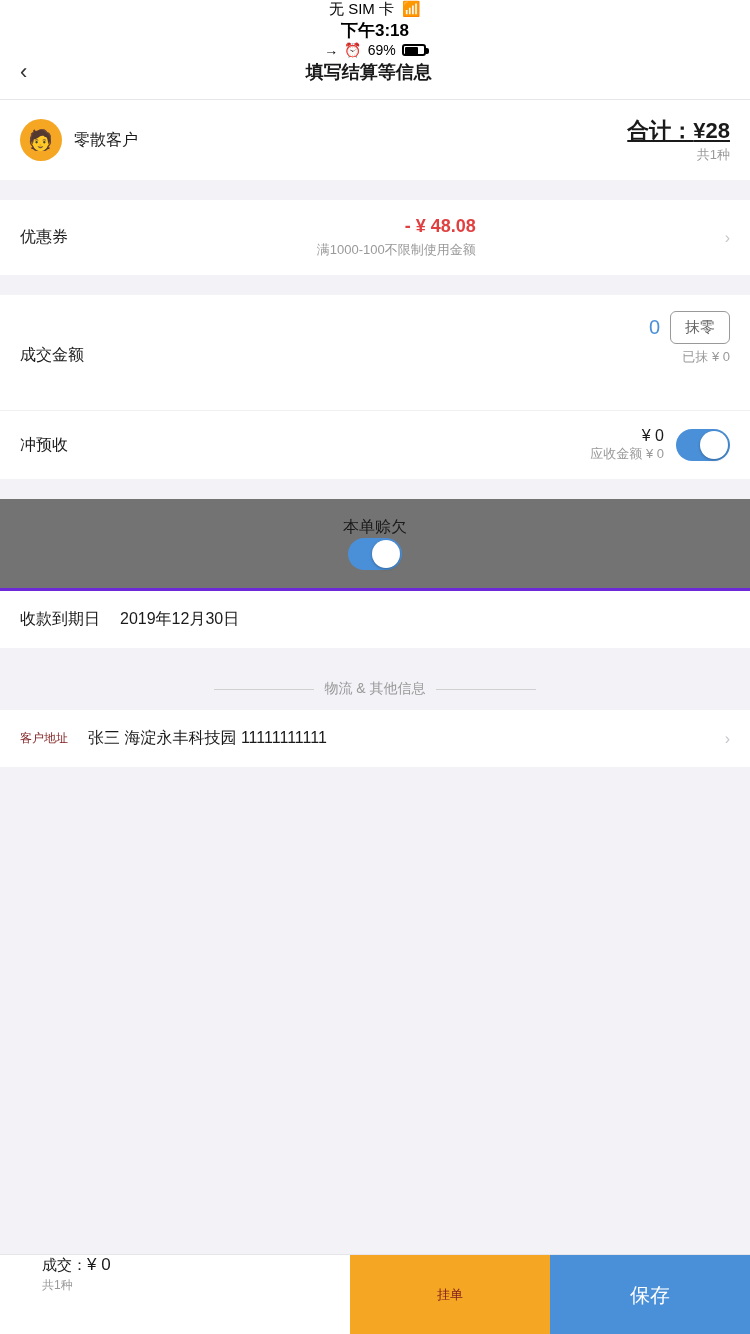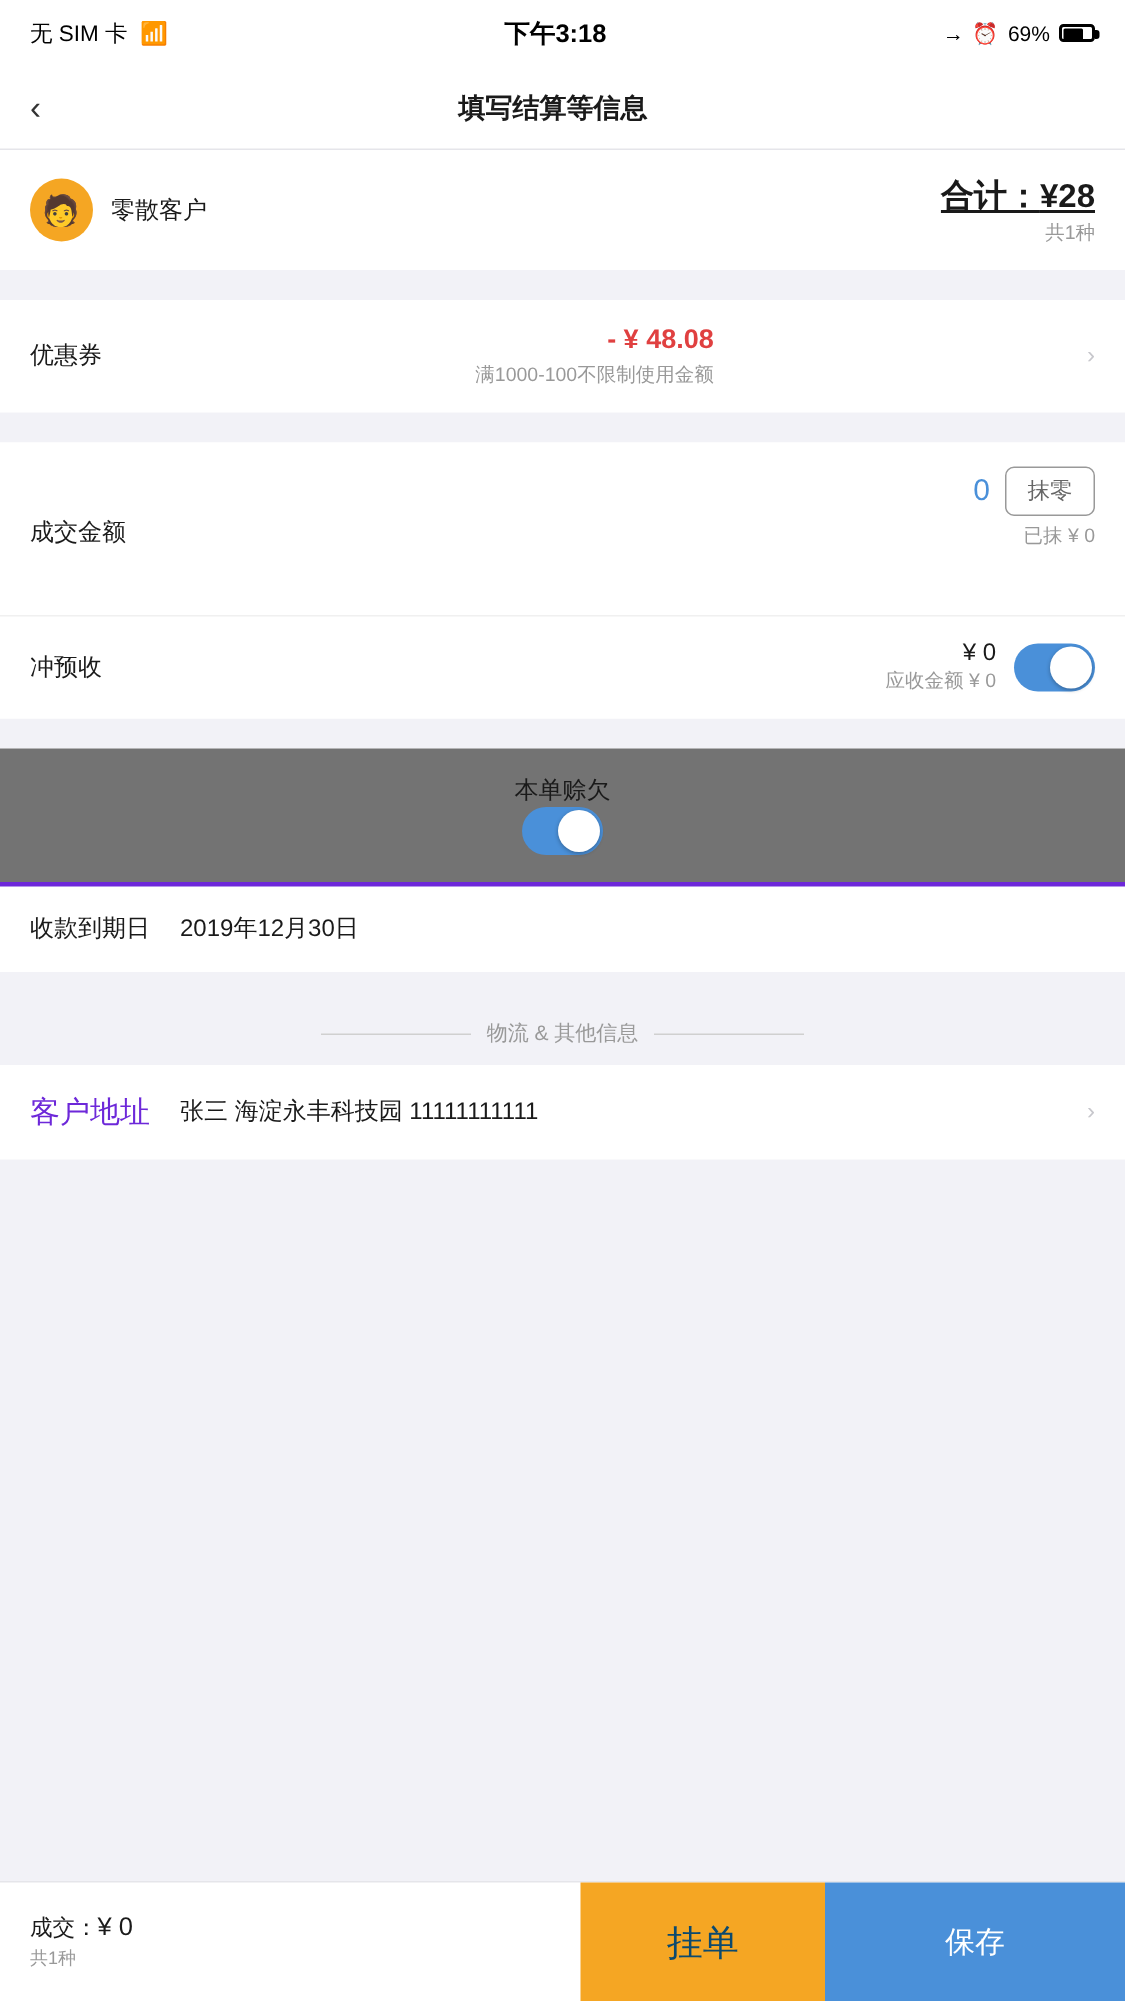--- a/index.html
+++ b/index.html
@@ -17,20 +17,21 @@
     .status-bar {
       width: 100%;
       height: 44px;
       background: #fff;
       display: flex;
       align-items: center;
       justify-content: space-between;
       padding: 0 20px;
       font-size: 15px;
       font-weight: 500;
+      flex-direction: column;
     }
     .status-left { display: flex; align-items: center; gap: 8px; }
     .status-center { font-size: 17px; font-weight: 600; }
     .status-right { display: flex; align-items: center; gap: 6px; font-size: 14px; }
     .battery-icon {
       width: 24px; height: 12px; border: 2px solid #000; border-radius: 3px;
       position: relative; display: inline-block;
     }
     .battery-icon::after {
       content: '';
@@ -214,47 +215,48 @@
       max-width: 100px;
     }
 
     
     .address-row {
       background: #fff;
       padding: 18px 20px;
       display: flex;
       align-items: center;
     }
-    .address-label { font-size: 20px; color: #6d28d9; margin-right: 20px; flex-shrink: 0; }
+    .address-label { font-size: 12px; color: #7f1d1d; margin-right: 20px; flex-shrink: 0; }
     .address-value { font-size: 16px; color: #1a1a1a; flex: 1; }
     .address-chevron { font-size: 16px; color: #c7c7cc; margin-left: 8px; }
 
     
     .bottom-bar {
       position: fixed;
       bottom: 0;
       width: 750px;
       height: 80px;
       background: #fff;
       display: flex;
-      align-items: center;
+      align-items: flex-start;
       border-top: 1px solid #e5e5ea;
+      padding-left: 22px;
     }
     .bottom-info {
       flex: 1;
       padding: 0 20px;
     }
     .bottom-deal { font-size: 15px; color: #1a1a1a; }
     .bottom-deal-amount { font-size: 17px; color: #1a1a1a; font-weight: 500; }
     .bottom-count { font-size: 12px; color: #999; margin-top: 2px; }
     .bottom-btn-hang {
-      width: 163px; height: 80px;
+      width: 200px; height: 80px;
       background: #f5a623;
       display: flex; align-items: center; justify-content: center;
-      font-size: 24px; color: #0c4a6e; font-weight: 500;
+      font-size: 13px; color: #7f1d1d; font-weight: 500;
       cursor: pointer;
       flex-shrink: 0;
     }
     .bottom-btn-save {
       width: 200px; height: 80px;
       background: #4a90d9;
       display: flex; align-items: center; justify-content: center;
       font-size: 20px; color: #fff; font-weight: 500;
       cursor: pointer;
       flex-shrink: 0;

